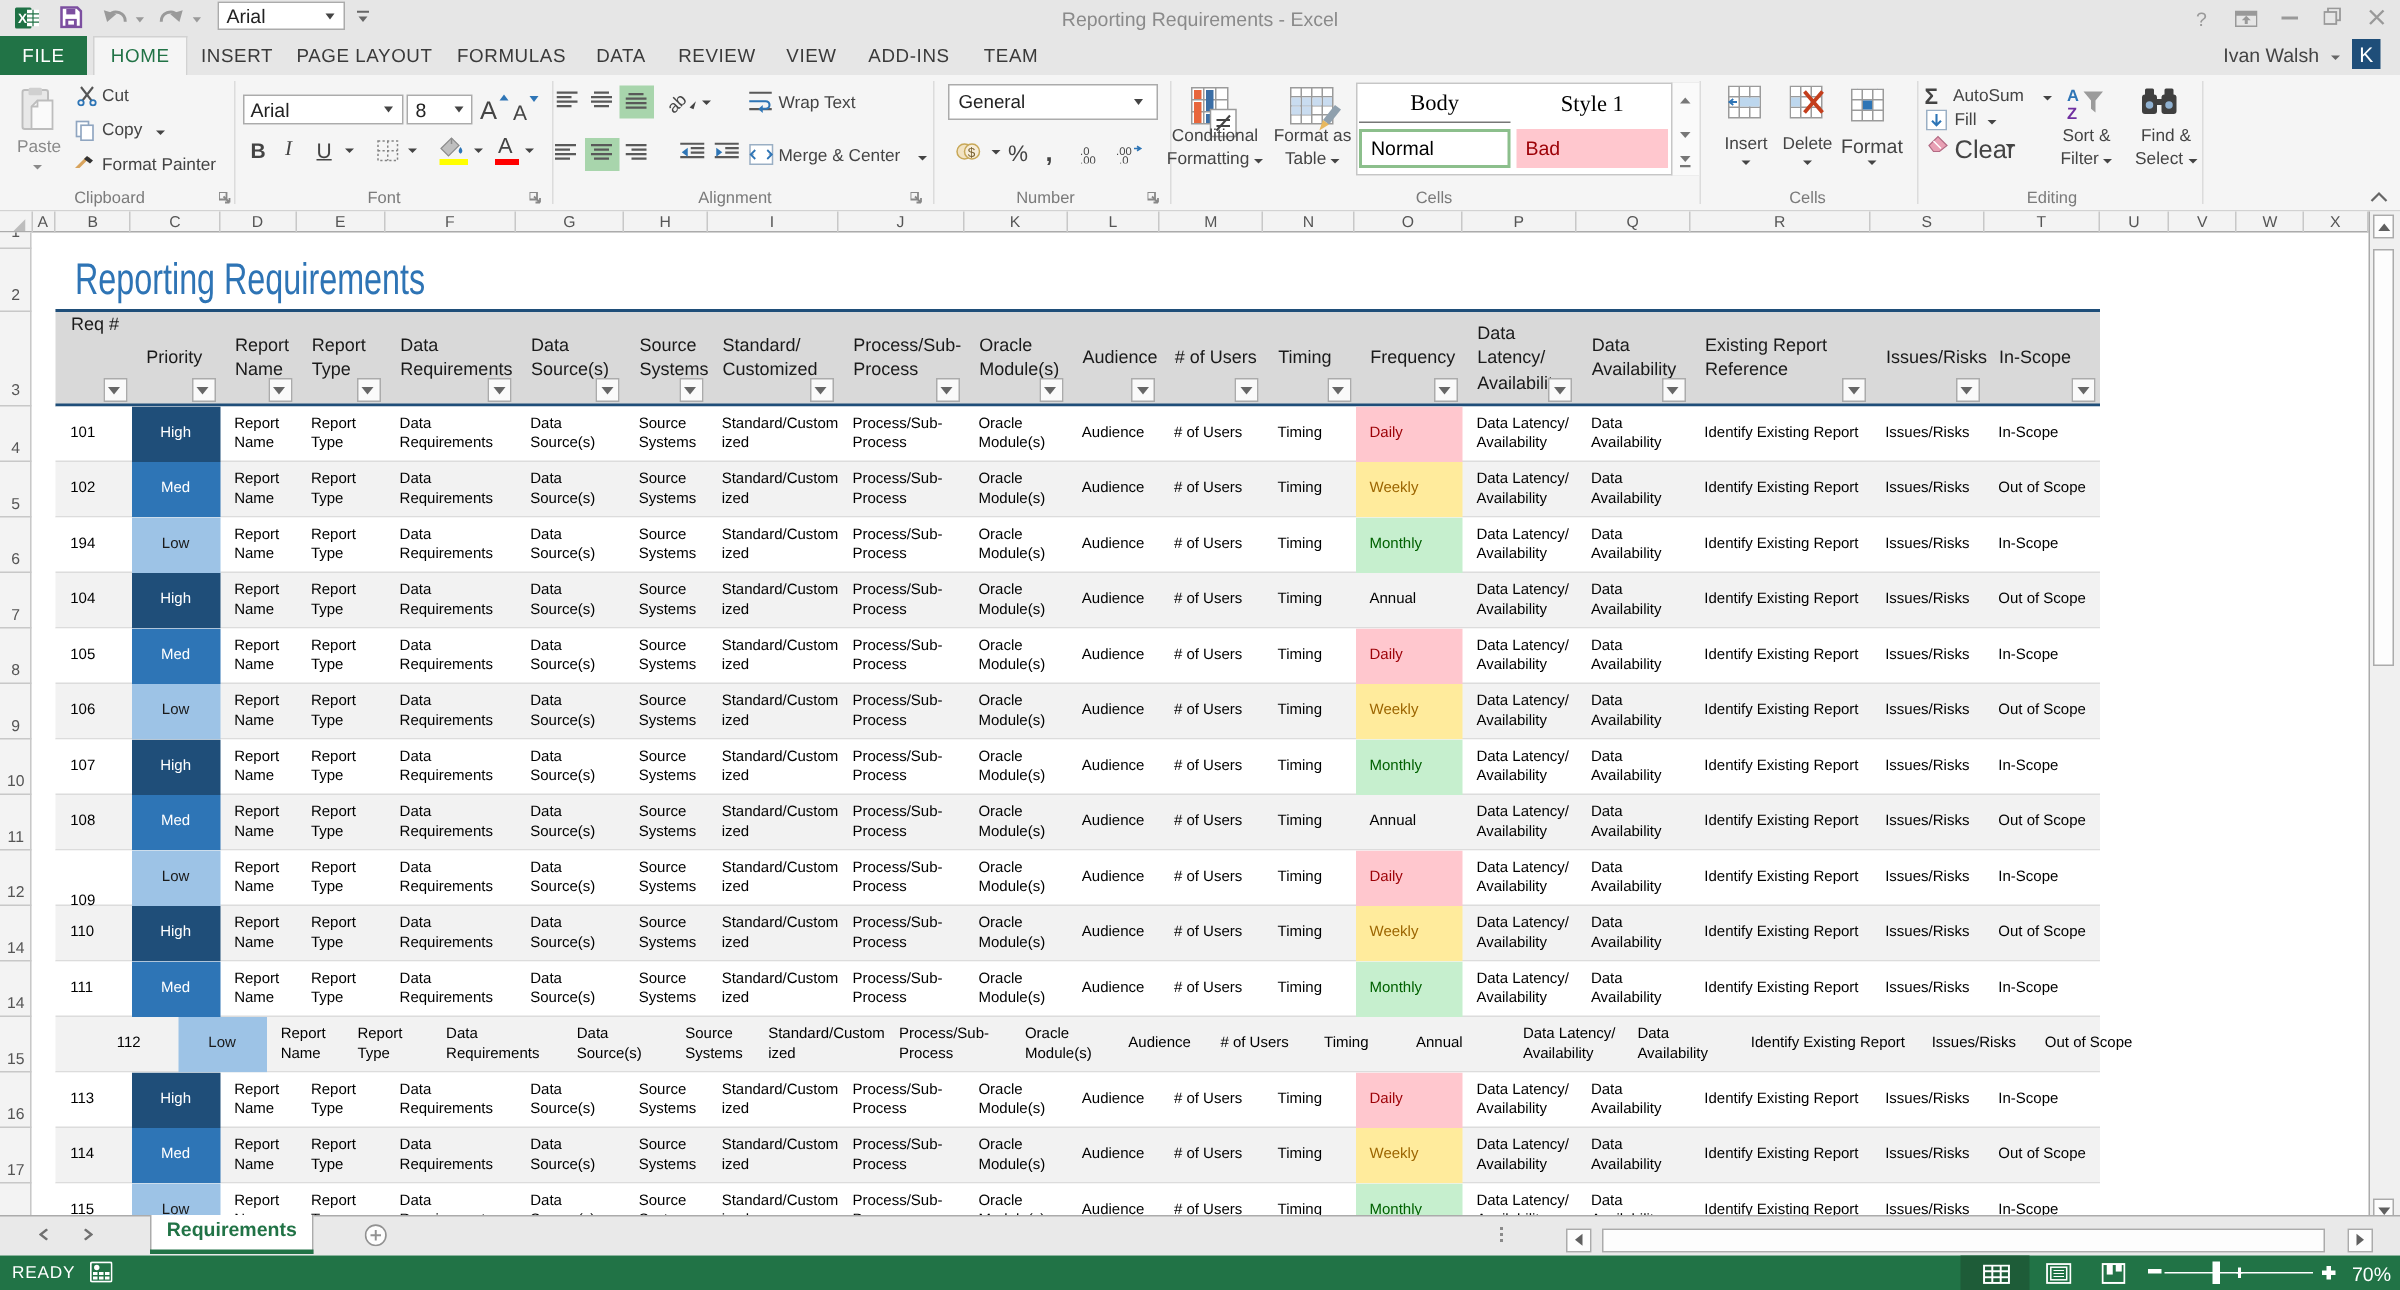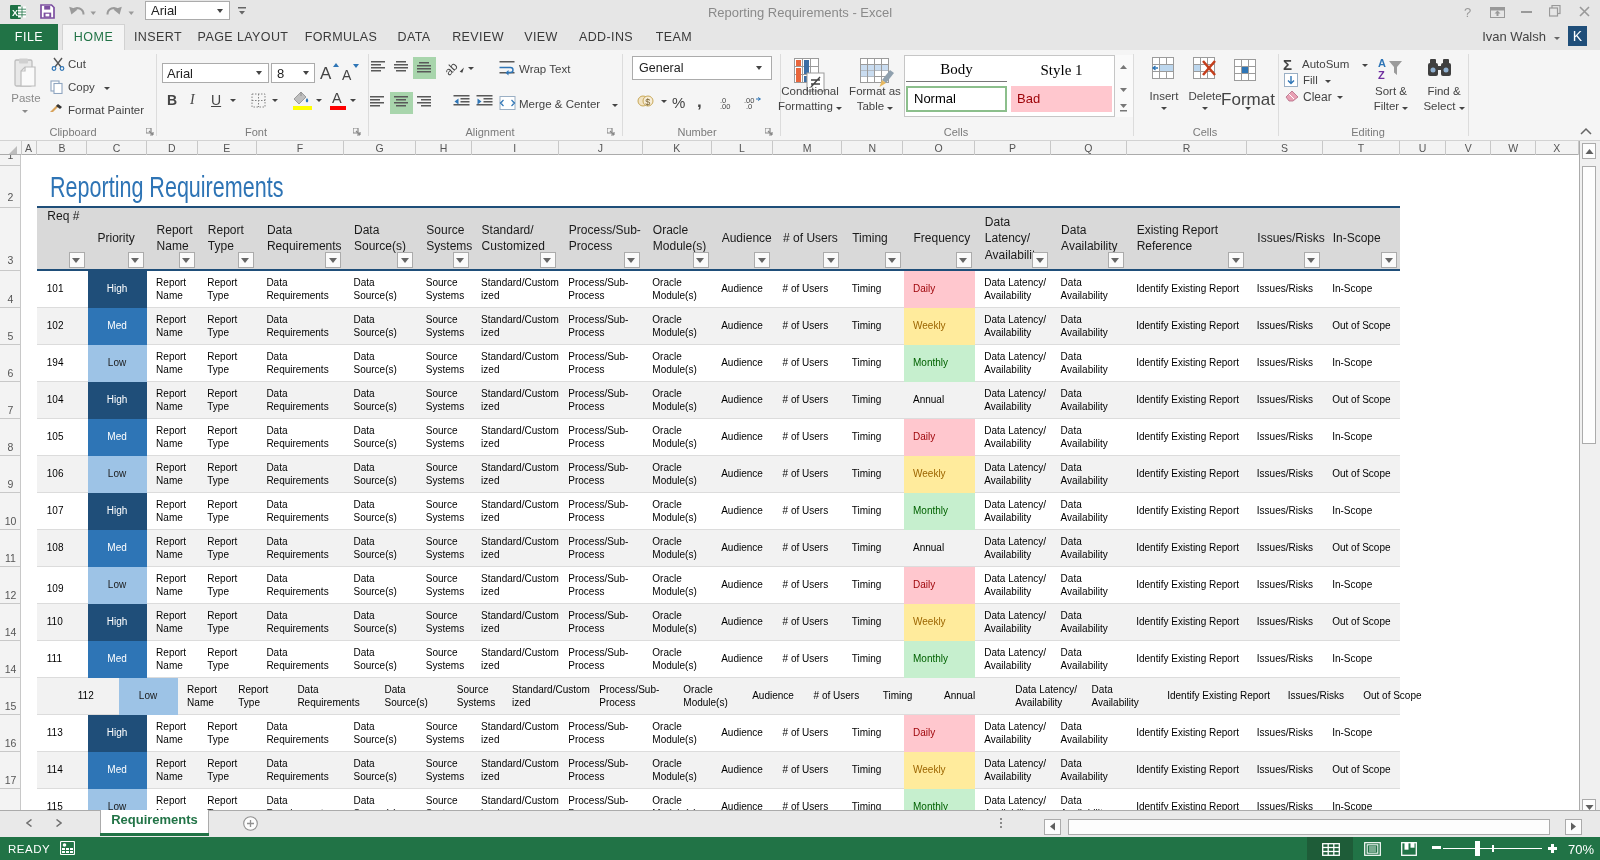--- a/index.html
+++ b/index.html
@@ -336,36 +336,36 @@
     <line x1="0.5" y1="14.5" x2="21.5" y2="14.5" stroke="#9B9B9B"></line>
 <line x1="7.5" y1="0.5" x2="7.5" y2="21.5" stroke="#9B9B9B"></line>
     <line x1="14.5" y1="0.5" x2="14.5" y2="21.5" stroke="#9B9B9B"></line>
 <rect x="8" y="8" width="6" height="6" fill="#2E75B6"></rect>
     <path d="M1 -3 h20 M3 -3 l2 0 M1 -5.5 l0 5 M21 -5.5 l0 5 M1 -3 l3 -2 l0 4 z M21 -3 l-3 -2 l0 4 z" stroke="#2E75B6" stroke-width="1" fill="#2E75B6"></path>
   </svg>
 <div class="ab" style="left:1129px;top:90px;width:70px;text-align:center;font-size:11.5px;color:#444;">Insert</div>
 <div class="ab tri-down sm" style="left:1161px;top:107px;"></div>
 <div class="ab" style="left:1170px;top:90px;width:70px;text-align:center;font-size:11.5px;color:#444;">Delete</div>
 <div class="ab tri-down sm" style="left:1202px;top:107px;"></div>
-<div class="ab" style="left:1213px;top:90px;width:70px;text-align:center;font-size:17px;color:#444;">Format</div>
+<div class="ab" style="left:1213px;top:90px;width:70px;text-align:center;font-size:13px;color:#444;">Format</div>
 <div class="ab tri-down sm" style="left:1245px;top:107px;"></div>
 <div class="ab" style="left:1283px;top:56px;font-size:15px;font-weight:bold;color:#444;">Σ</div>
 <div class="ab" style="left:1302px;top:58px;font-size:11.5px;color:#444;">AutoSum</div>
 <div class="ab tri-down sm" style="left:1362px;top:64px;"></div>
 <svg class="ab" style="left:1284px;top:73px" width="14" height="14" viewBox="0 0 14 14">
 <rect x="0.5" y="0.5" width="13" height="13" fill="#fff" stroke="#9AAFC4"></rect>
 <path d="M7 3 v7 M4 7.5 L7 10.5 L10 7.5" stroke="#2E75B6" stroke-width="1.4" fill="none"></path>
 </svg>
 <div class="ab" style="left:1303px;top:74px;font-size:11.5px;color:#444;">Fill</div>
 <div class="ab tri-down sm" style="left:1325px;top:80px;"></div>
 <svg class="ab" style="left:1285px;top:89px" width="15" height="13" viewBox="0 0 15 13">
 <path d="M1 8 L7 2 L13 8 L8 12 L4 12 Z" fill="#E8A0B4" stroke="#B36A84" stroke-width="0.8"></path>
 <path d="M4 5 L9 10" stroke="#fff" stroke-width="1"></path>
 </svg>
-<div class="ab" style="left:1303px;top:90px;font-size:12px;color:#444;">Clear</div>
+<div class="ab" style="left:1303px;top:90px;font-size:17px;color:#444;">Clear</div>
 <div class="ab tri-down sm" style="left:1337px;top:96px;"></div>
 <svg class="ab" style="left:1378px;top:57px" width="25" height="25" viewBox="0 0 25 25">
 <text x="0" y="10" font-size="11" font-weight="bold" fill="#2E75B6" font-family="Liberation Sans">A</text>
 <text x="0" y="22" font-size="11" font-weight="bold" fill="#7030A0" font-family="Liberation Sans">Z</text>
 <path d="M11 4 h13 l-5 6 v8 l-3 -2.5 v-5.5 z" fill="#9B9B9B"></path>
 </svg>
 <div class="ab" style="left:1360px;top:85px;width:62px;text-align:center;font-size:11.5px;color:#444;">Sort &amp;</div>
 <div class="ab" style="left:1360px;top:100px;width:62px;text-align:center;font-size:11.5px;color:#444;">Filter <span class="tri-down sm" style="border-top-color:#444"></span></div>
 <svg class="ab" style="left:1427px;top:57px" width="27" height="24" viewBox="0 0 27 24">
 <rect x="1" y="6" width="10" height="13" rx="2" fill="#3F3F3F"></rect>
@@ -1001,21 +1001,21 @@
     </div>
 <div style="position:absolute;left:1247.3px;top:0;width:75.40000000000009px;height:37px;overflow:hidden;">
       <div style="display:flex;flex-direction:column;justify-content:center;height:37px;padding-left:9.5px;font-size:10px;line-height:12.8px;color:#000;white-space:nowrap;">Issues/Risks</div>
     </div>
 <div style="position:absolute;left:1322.7px;top:0;width:77.29999999999995px;height:37px;overflow:hidden;">
       <div style="display:flex;flex-direction:column;justify-content:center;height:37px;padding-left:9.5px;font-size:10px;line-height:12.8px;color:#000;white-space:nowrap;">Out of Scope</div>
     </div>
 </div>
 <div class="ab" style="left:37.3px;top:567px;width:1362.7px;height:37px;background:#fff;border-bottom:1px solid #DCDCDC;overflow:hidden;"></div>
 <div class="ab" style="left:0;top:567px;width:1600px;height:37px;overflow:hidden;">
-<div style="position:absolute;left:37.3px;top:4px;width:50.2px;height:37px;overflow:hidden;">
+<div style="position:absolute;left:37.3px;top:16px;width:50.2px;height:37px;overflow:hidden;">
       <div style="display:flex;flex-direction:column;justify-content:center;height:37px;padding-left:9.5px;font-size:10px;line-height:12.8px;color:#000;white-space:nowrap;">109</div>
     </div>
 <div style="position:absolute;left:87.5px;top:0;width:59.099999999999994px;height:37px;overflow:hidden;background:#9DC3E6;">
       <div style="display:flex;flex-direction:column;justify-content:center;height:37px;align-items:center;font-size:10px;line-height:12.8px;color:#1a1a1a;white-space:nowrap;">Low</div>
     </div>
 <div style="position:absolute;left:146.6px;top:0;width:51.20000000000002px;height:37px;overflow:hidden;">
       <div style="display:flex;flex-direction:column;justify-content:center;height:37px;padding-left:9.5px;font-size:10px;line-height:12.8px;color:#000;white-space:nowrap;">Report<br>Name</div>
     </div>
 <div style="position:absolute;left:197.8px;top:0;width:59.099999999999966px;height:37px;overflow:hidden;">
       <div style="display:flex;flex-direction:column;justify-content:center;height:37px;padding-left:9.5px;font-size:10px;line-height:12.8px;color:#000;white-space:nowrap;">Report<br>Type</div>

